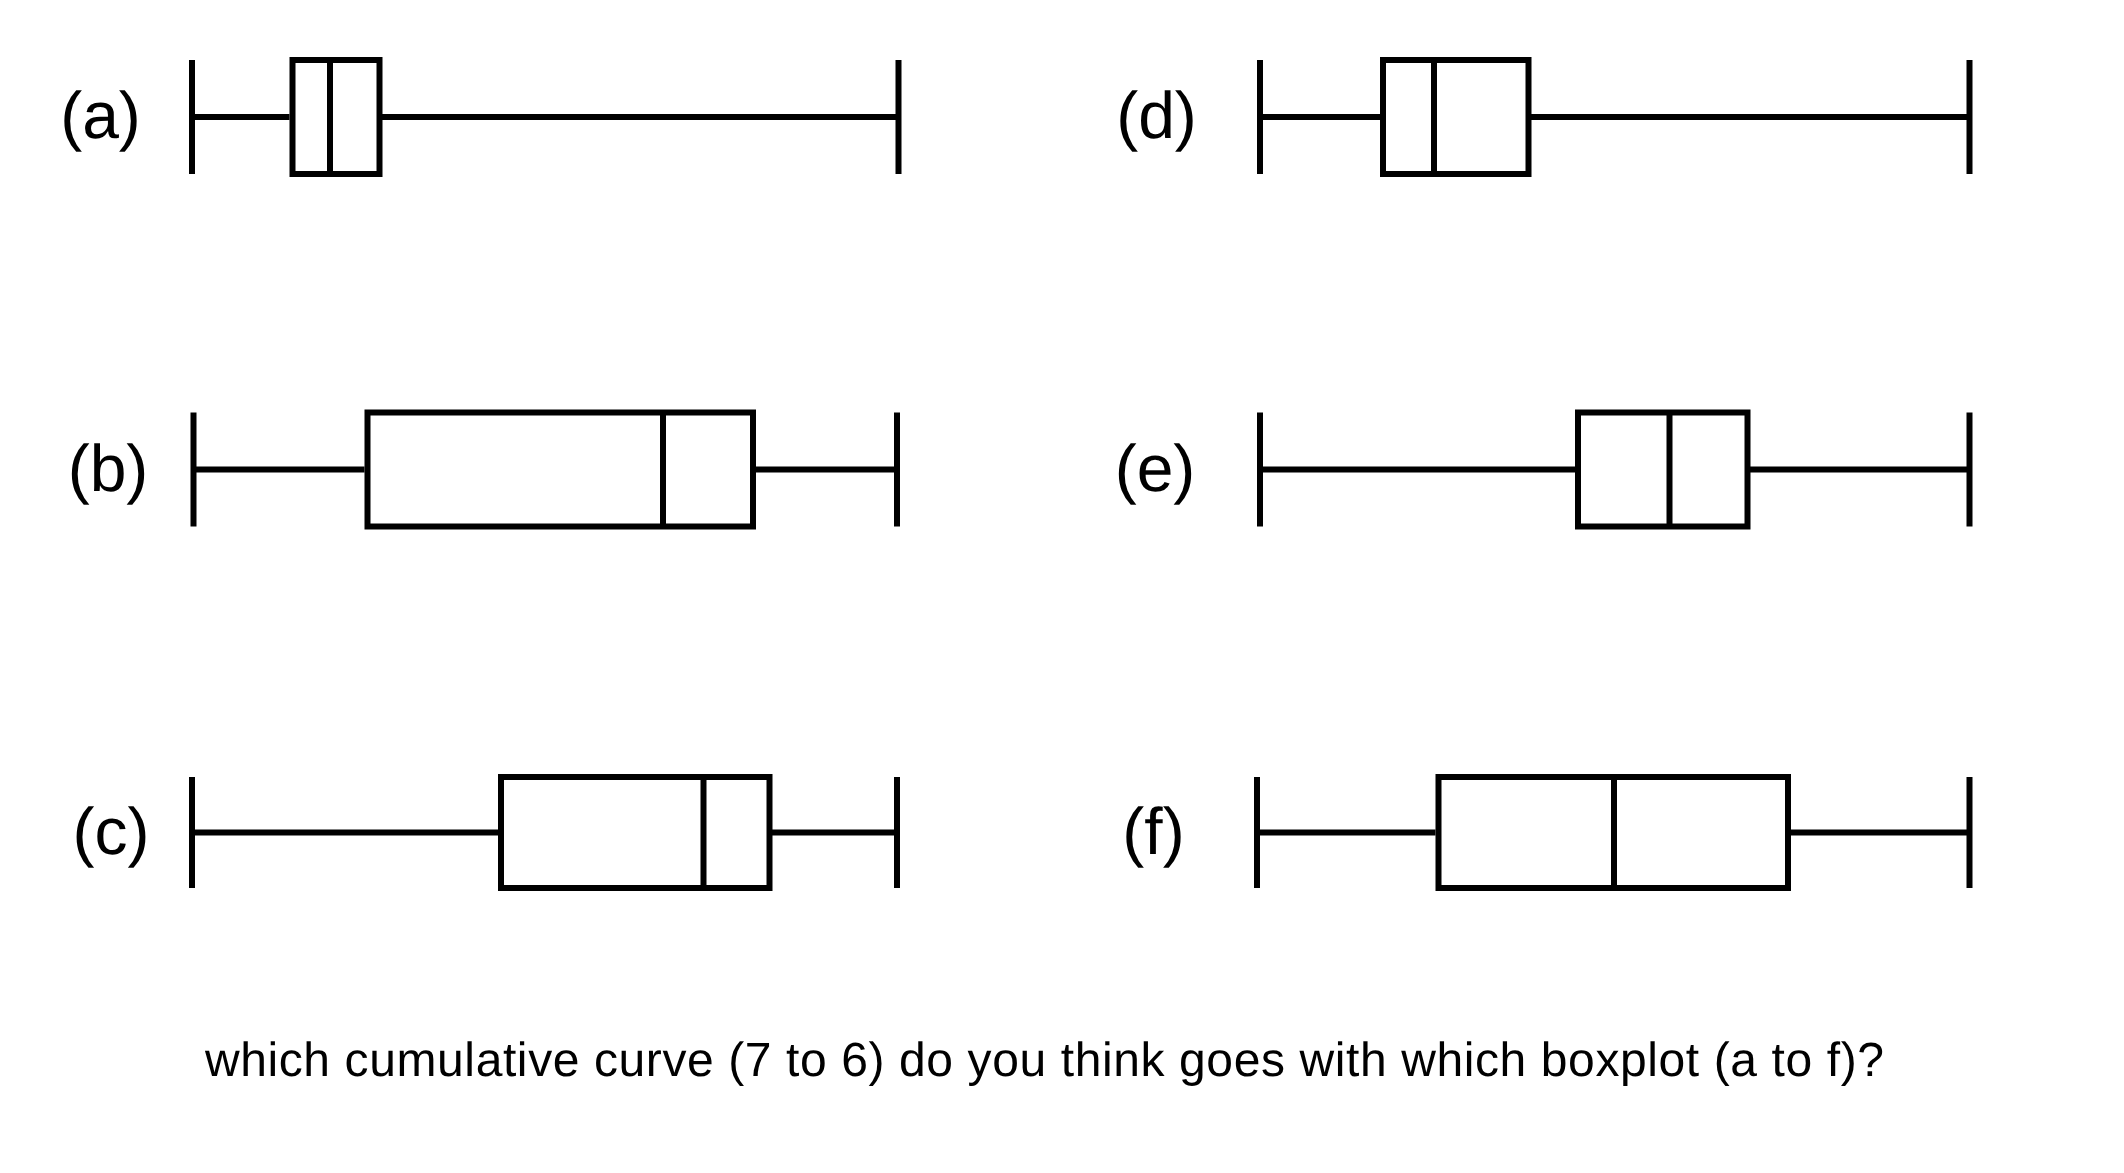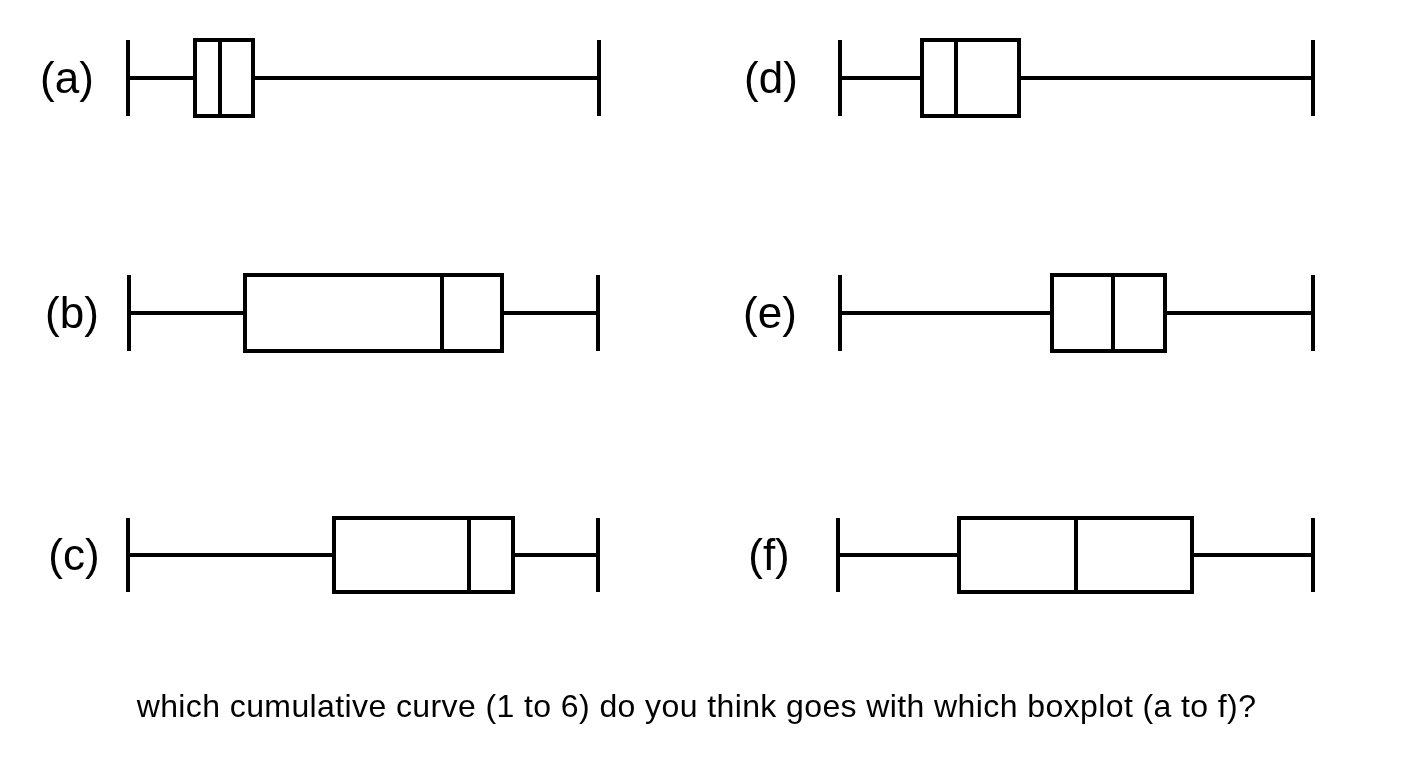--- a/index.html
+++ b/index.html
@@ -102,15 +102,15 @@
   <div class="boxplot">
     <span class="plot-label" style="left: 769px; top: 555px;">(f)</span>
     <div class="bp-part" style="left: 836px; top: 518px; width: 4px; height: 74px;"></div>
     <div class="bp-part" style="left: 838px; top: 553px; width: 121px; height: 4px;"></div>
     <div class="bp-box" style="left: 957px; top: 516px; width: 237px; height: 78px;"></div>
     <div class="bp-part" style="left: 1074px; top: 518px; width: 4px; height: 74px;"></div>
     <div class="bp-part" style="left: 1192px; top: 553px; width: 121px; height: 4px;"></div>
     <div class="bp-part" style="left: 1311px; top: 518px; width: 4px; height: 74px;"></div>
   </div>
 
-  <div class="question">which cumulative curve (1 to 6) do you think goes with which boxplot (a to f)?</div>
+  <div class="question">which cumulative curve (7 to 6) do you think goes with which boxplot (a to f)?</div>
 
 </div>
 
 </body></html>

